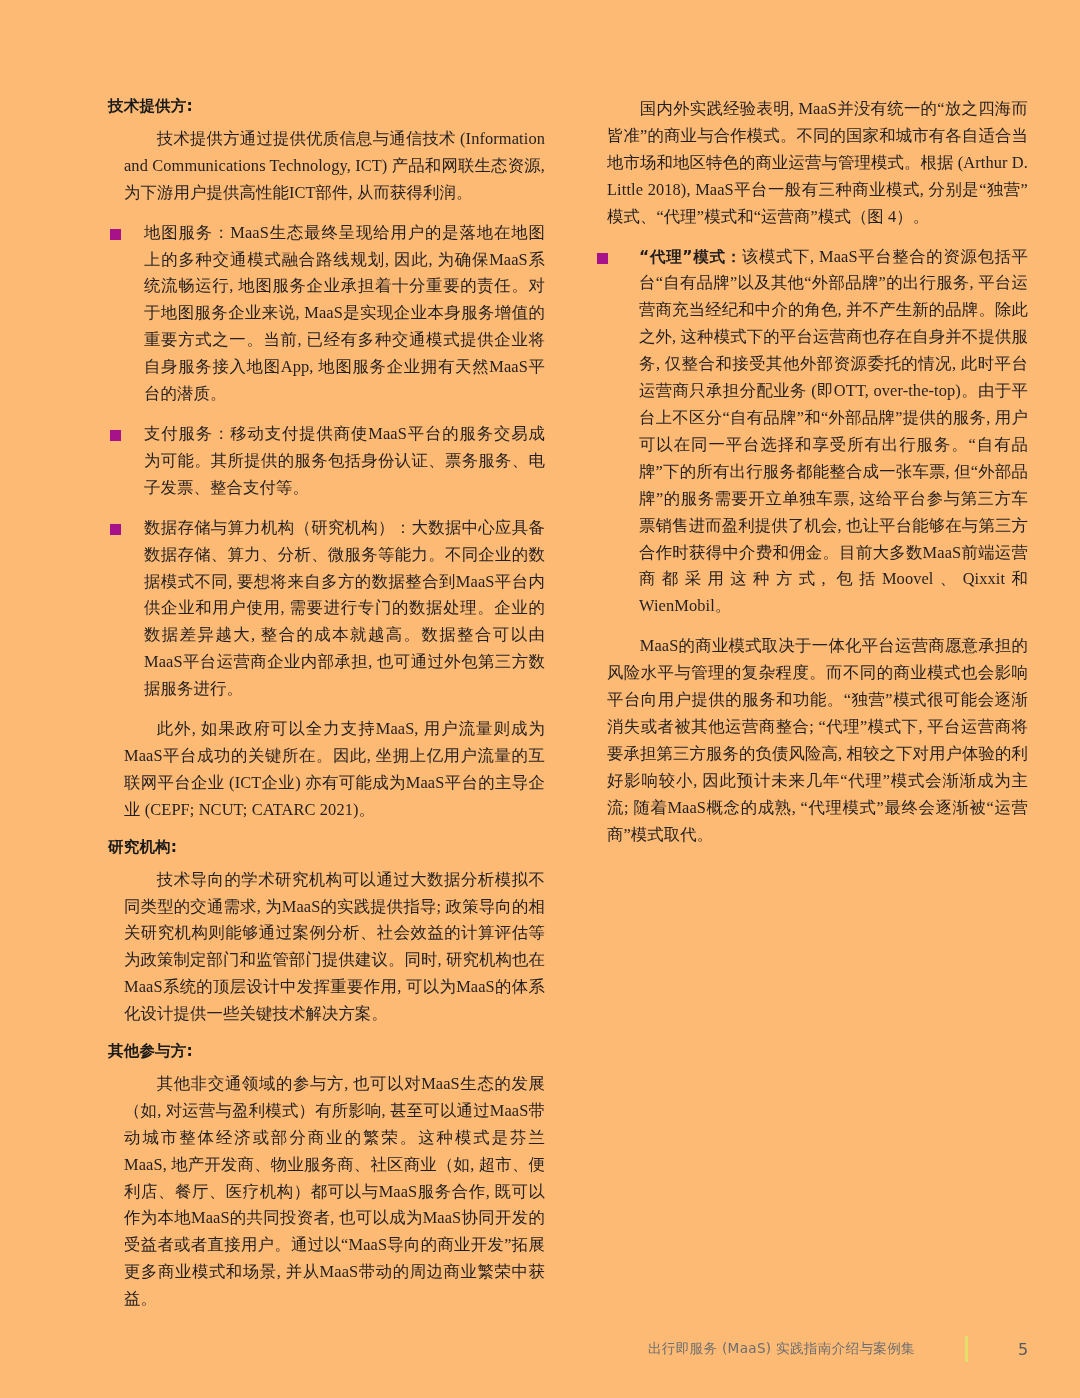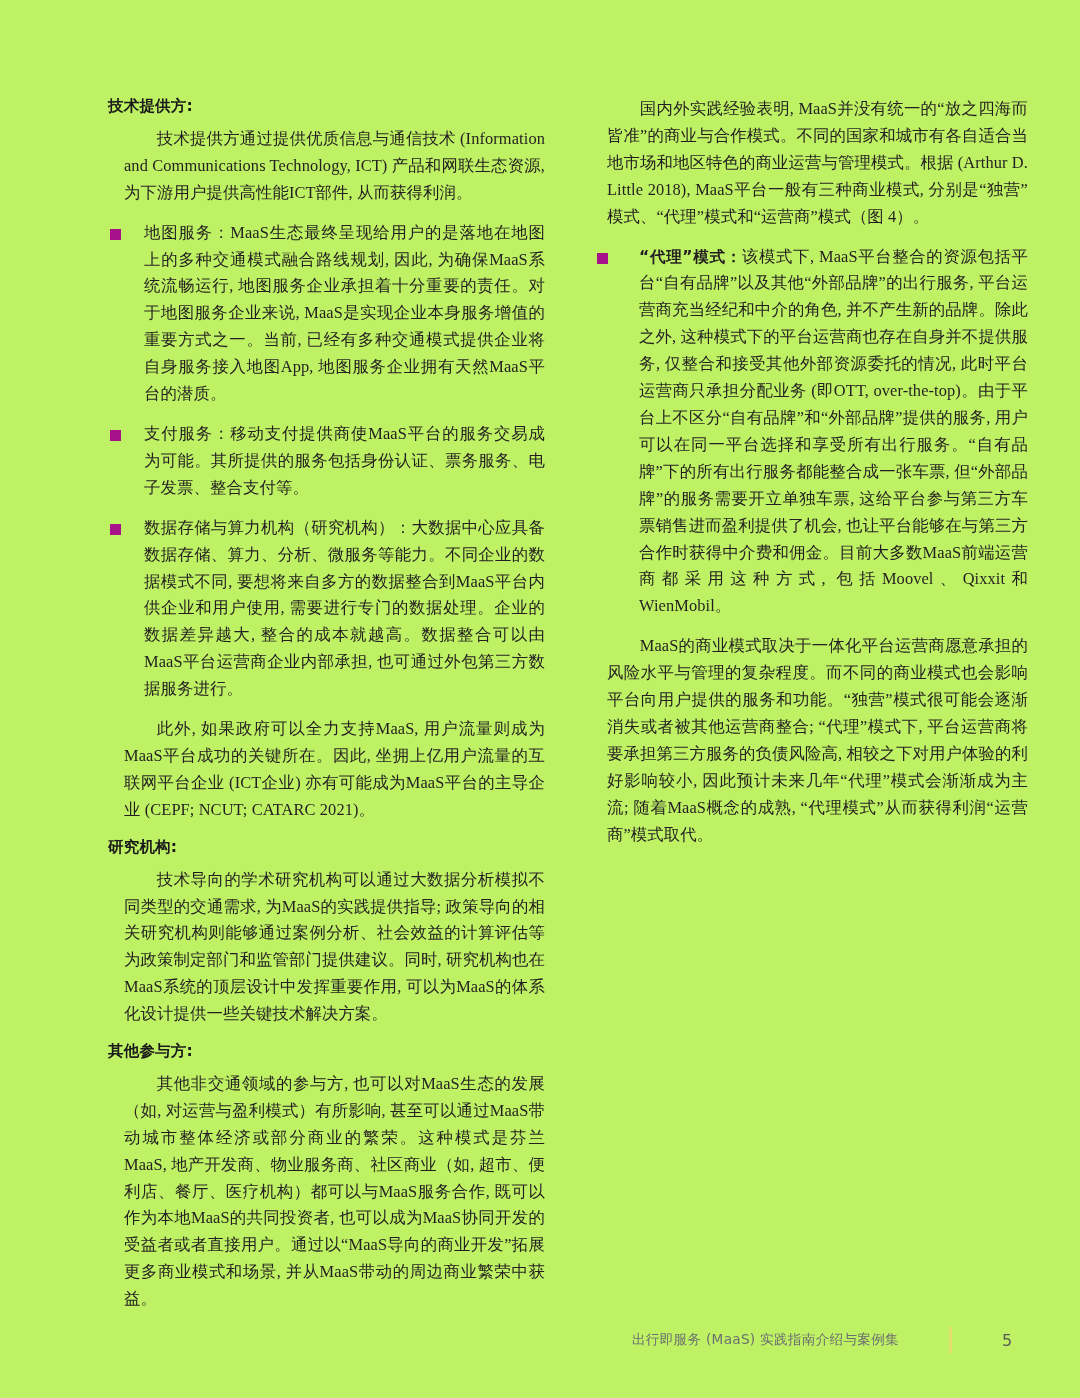--- a/index.html
+++ b/index.html
@@ -13,21 +13,21 @@
     height: 1398px;
     position: relative;
     font-family: "Liberation Serif", "DejaVu Serif", serif;
     color: #231f20;
     overflow: hidden;
   }
 
   .page {
     position: absolute;
     inset: 0;
-    background: #bef264;
+    background: #fdba74;
   }
 
   .columns {
     position: absolute;
     left: 0;
     top: 0;
     width: 1080px;
     height: 1320px;
     display: flex;
     flex-direction: row;
@@ -107,26 +107,26 @@
 
   
   .col-right ul.bullets li { padding-left: 48px; }
   .col-right ul.bullets li .sq { left: 6px; }
 
   
   .footer {
     position: absolute;
     left: 0;
     right: 0;
-    bottom: 37px;
+    bottom: 28px;
     height: 42px;
     display: flex;
     align-items: center;
     justify-content: flex-end;
-    padding-right: 62px;
+    padding-right: 46px;
     box-sizing: border-box;
     gap: 28px;
   }
   .footer-text {
     font-family: "DejaVu Sans", "Liberation Sans", sans-serif;
     font-size: 13.6px;
     color: #6d6e71;
     letter-spacing: 0.3px;
   }
   .footer-rule {
@@ -189,21 +189,21 @@
 
       <p class="body">国内外实践经验表明, MaaS并没有统一的“放之四海而皆准”的商业与合作模式。不同的国家和城市有各自适合当地市场和地区特色的商业运营与管理模式。根据 (Arthur D. Little 2018), MaaS平台一般有三种商业模式, 分别是“独营”模式、“代理”模式和“运营商”模式（图 4）。</p>
 
       <ul class="bullets">
         <li>
           <span class="sq"></span>
           <b class="lead">“代理”模式：</b><span>该模式下, MaaS平台整合的资源包括平台“自有品牌”以及其他“外部品牌”的出行服务, 平台运营商充当经纪和中介的角色, 并不产生新的品牌。除此之外, 这种模式下的平台运营商也存在自身并不提供服务, 仅整合和接受其他外部资源委托的情况, 此时平台运营商只承担分配业务 (即OTT, over-the-top)。由于平台上不区分“自有品牌”和“外部品牌”提供的服务, 用户可以在同一平台选择和享受所有出行服务。“自有品牌”下的所有出行服务都能整合成一张车票, 但“外部品牌”的服务需要开立单独车票, 这给平台参与第三方车票销售进而盈利提供了机会, 也让平台能够在与第三方合作时获得中介费和佣金。目前大多数MaaS前端运营商都采用这种方式, 包括Moovel、Qixxit和WienMobil。</span>
         </li>
       </ul>
 
-      <p class="body">MaaS的商业模式取决于一体化平台运营商愿意承担的风险水平与管理的复杂程度。而不同的商业模式也会影响平台向用户提供的服务和功能。“独营”模式很可能会逐渐消失或者被其他运营商整合; “代理”模式下, 平台运营商将要承担第三方服务的负债风险高, 相较之下对用户体验的利好影响较小, 因此预计未来几年“代理”模式会渐渐成为主流; 随着MaaS概念的成熟, “代理模式”从而获得利润“运营商”模式取代。</p>
+      <p class="body">MaaS的商业模式取决于一体化平台运营商愿意承担的风险水平与管理的复杂程度。而不同的商业模式也会影响平台向用户提供的服务和功能。“独营”模式很可能会逐渐消失或者被其他运营商整合; “代理”模式下, 平台运营商将要承担第三方服务的负债风险高, 相较之下对用户体验的利好影响较小, 因此预计未来几年“代理”模式会渐渐成为主流; 随着MaaS概念的成熟, “代理模式”最终会逐渐被“运营商”模式取代。</p>
 
     </div>
 
   </div>
 
   <div class="footer">
     <span class="footer-text">出行即服务 (MaaS) 实践指南介绍与案例集</span>
     <span class="footer-rule"></span>
     <span class="footer-page">5</span>
   </div>

